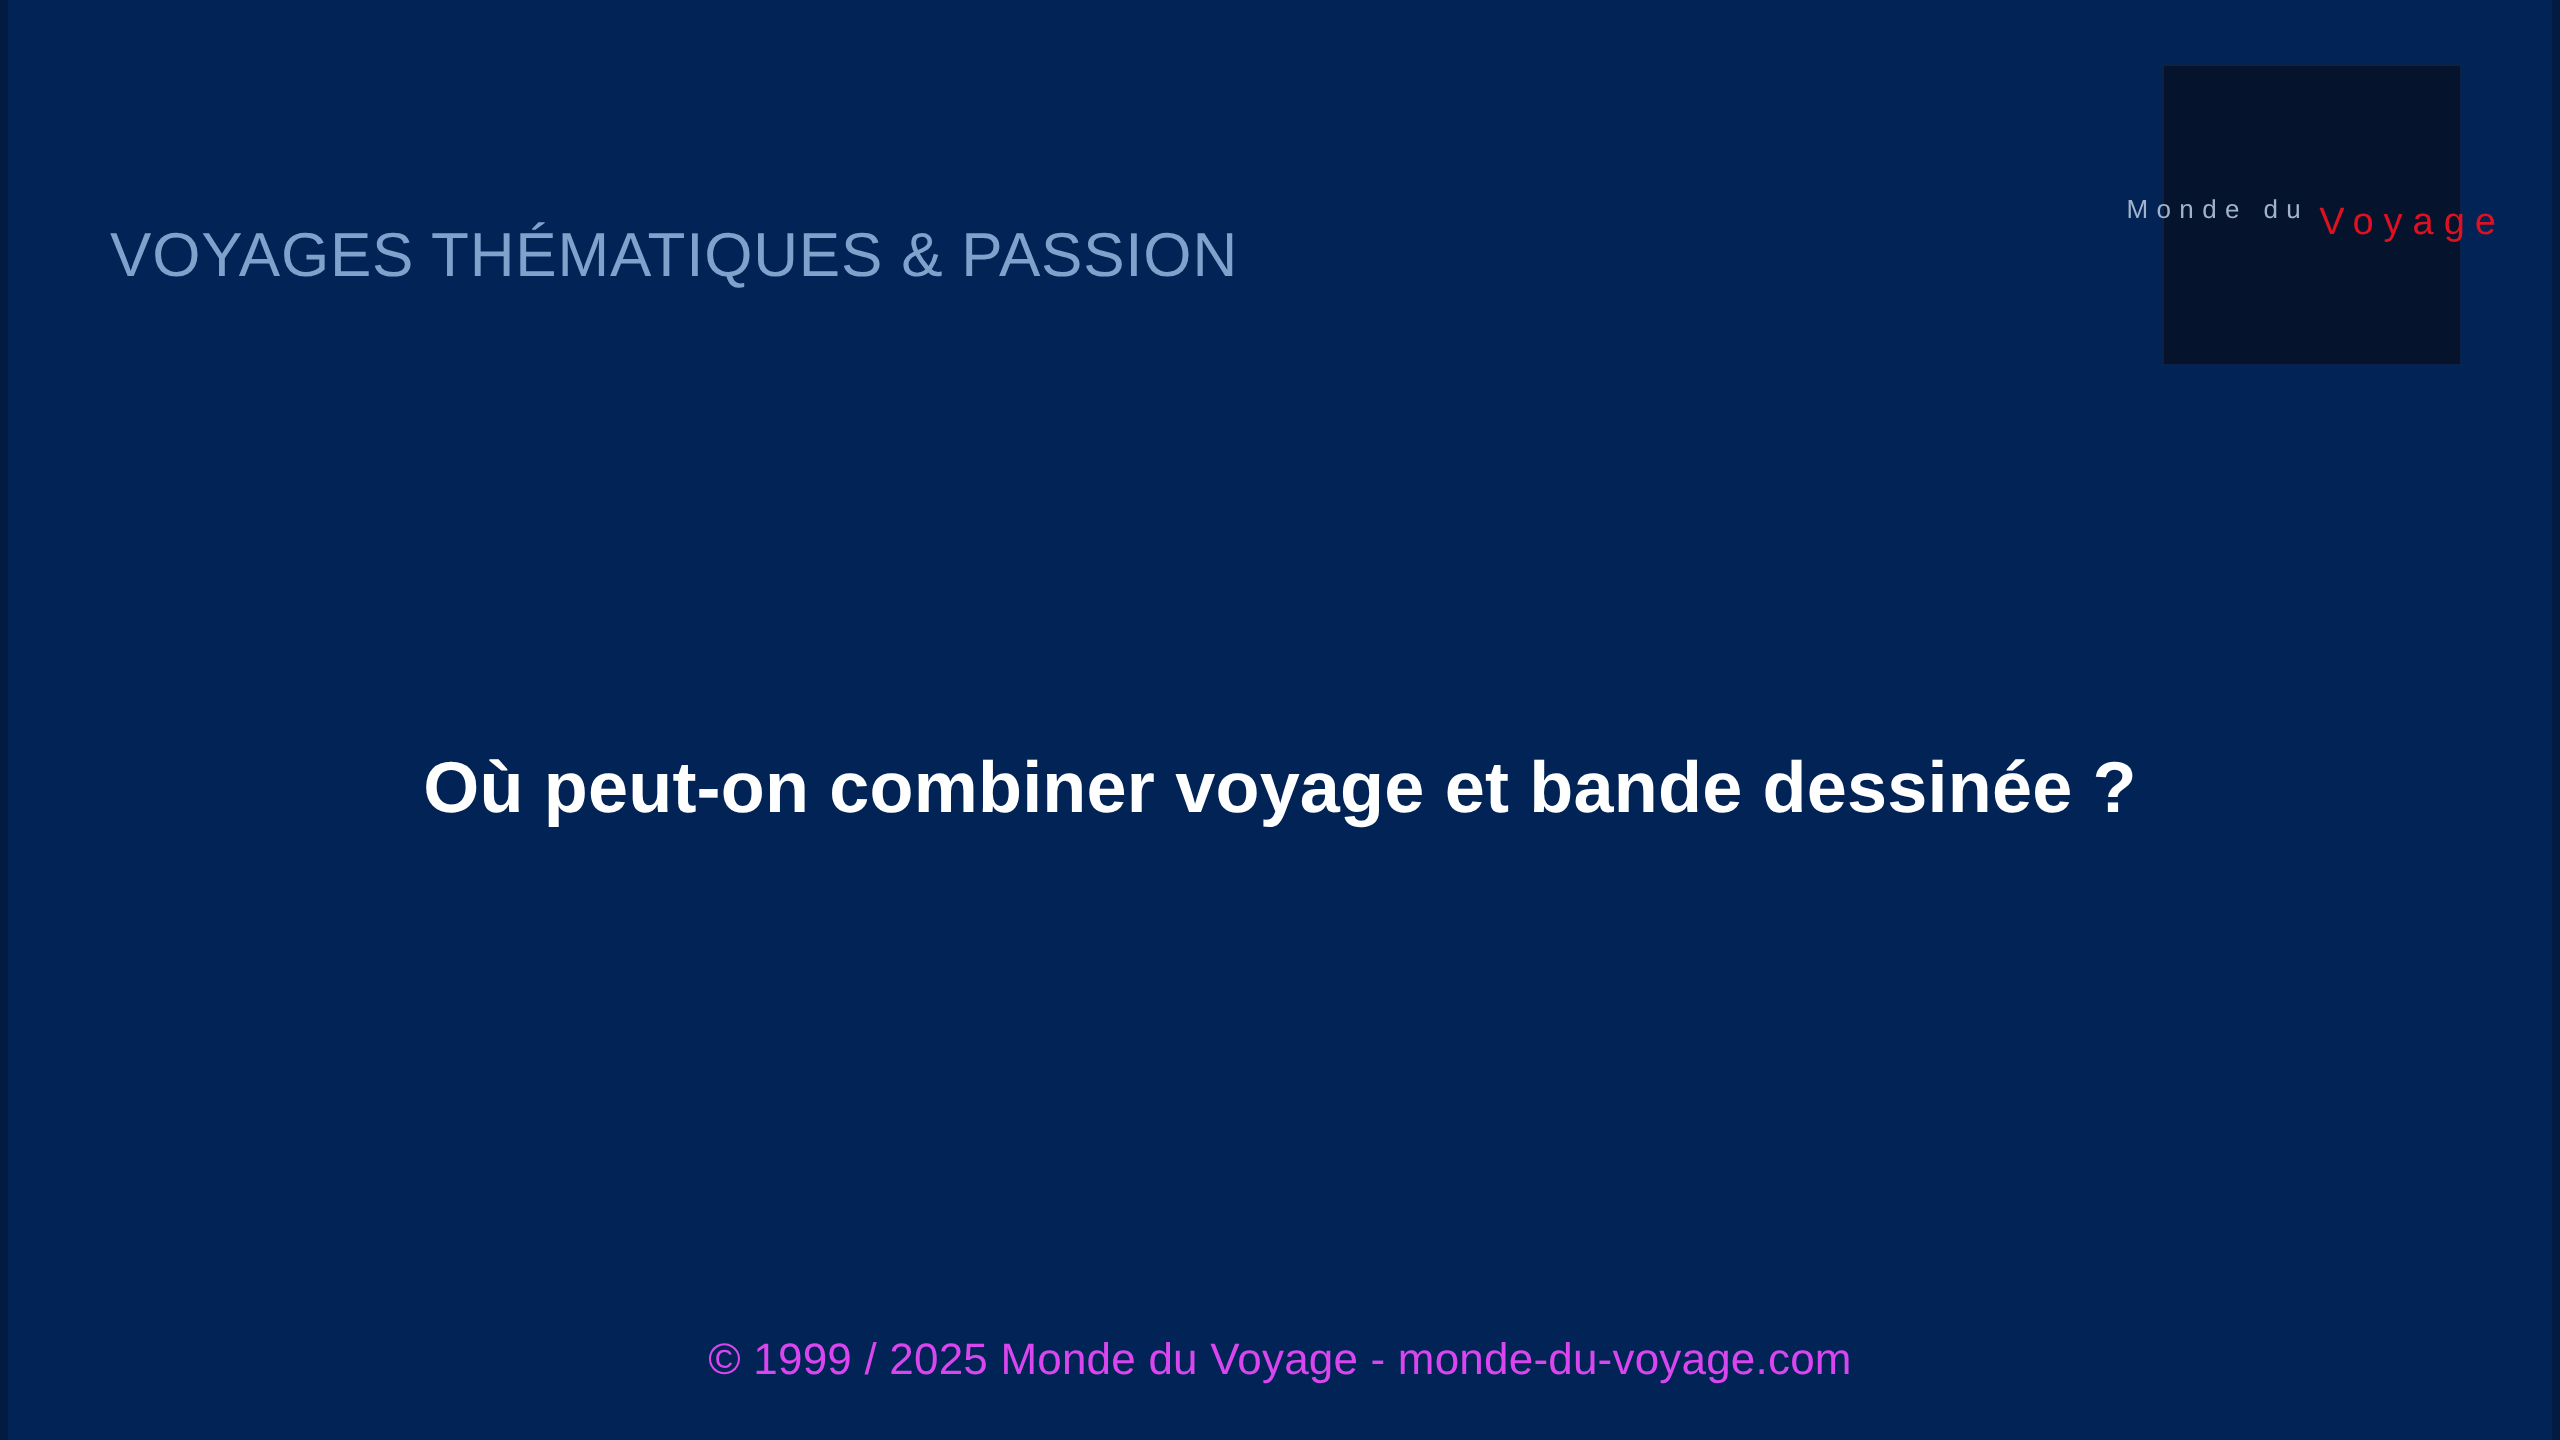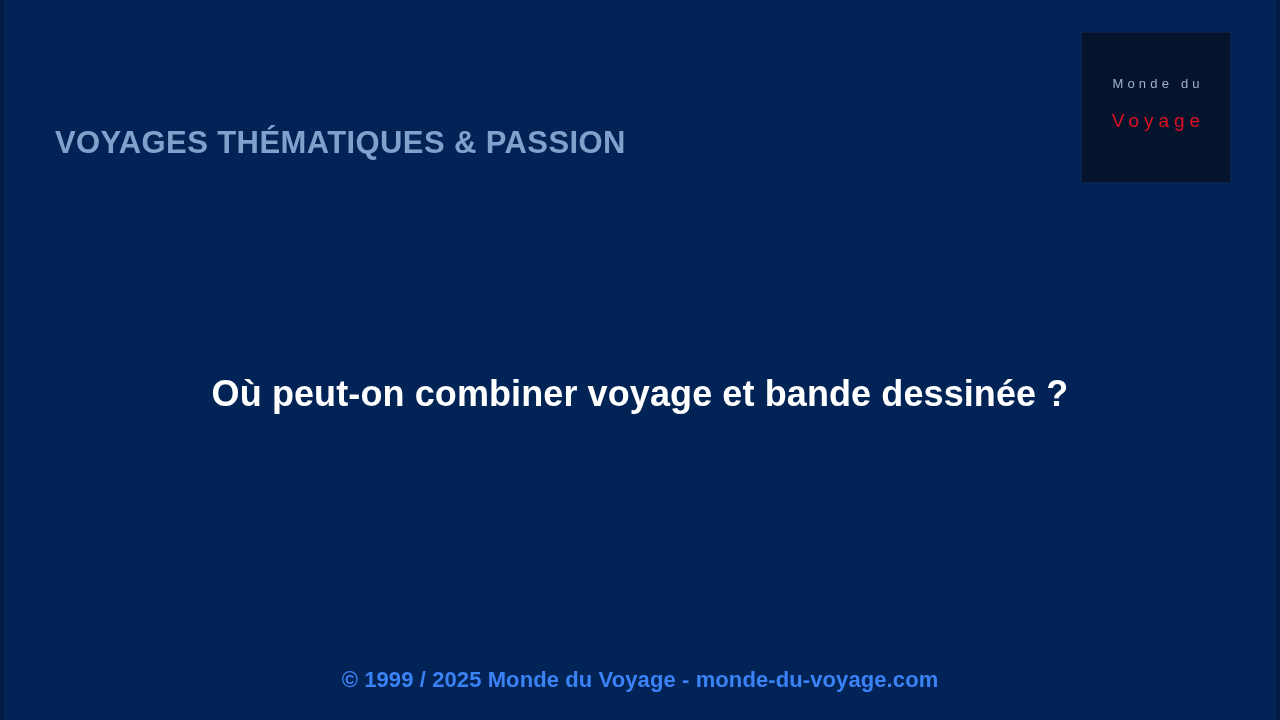--- a/index.html
+++ b/index.html
@@ -26,40 +26,39 @@
     height: 720px;
     background: #011b43;
   }
   .edge-strip.left  { left: 0; }
   .edge-strip.right { right: 0; }
 
   
   .page-title {
     position: absolute;
     left: 55px;
-    top: 105px;
+    top: 90px;
     font-size: 31px;
-    font-weight: 700;
+    font-weight: 400;
     letter-spacing: 0.4px;
     color: #7fa2cc;
     white-space: nowrap;
     line-height: 1.1;
   }
 
   
   .logo {
     position: absolute;
     left: 1081px;
     top: 32px;
     width: 150px;
     height: 151px;
     background: #05142c;
     border: 1px solid #0b2348;
     display: flex;
-    flex-direction: column;
     align-items: center;
     justify-content: center;
     padding-bottom: 6px;
   }
   .logo-line-1 {
     font-size: 13px;
     letter-spacing: 4.2px;
     color: #9fb4cc;
     text-indent: 4.2px;
     line-height: 1.35;
@@ -97,22 +96,22 @@
   .footer {
     position: absolute;
     left: 0;
     bottom: 27px;
     width: 1280px;
     text-align: center;
   }
   .footer-text {
     display: inline-block;
     font-size: 22px;
-    font-weight: 700;
-    color: #3b82f6;
+    font-weight: 400;
+    color: #d946ef;
     letter-spacing: 0.1px;
     white-space: nowrap;
   }
 </style>
 </head>
 <body>
 
 <div class="edge-strip left"></div>
 <div class="edge-strip right"></div>
 

